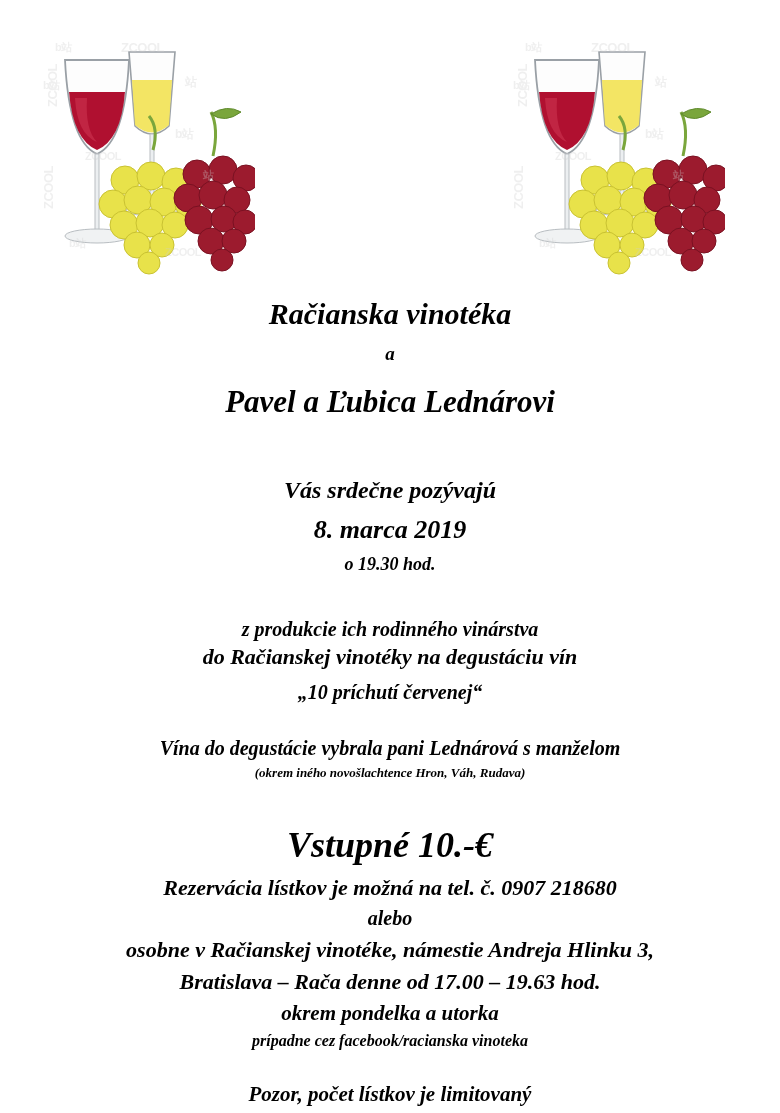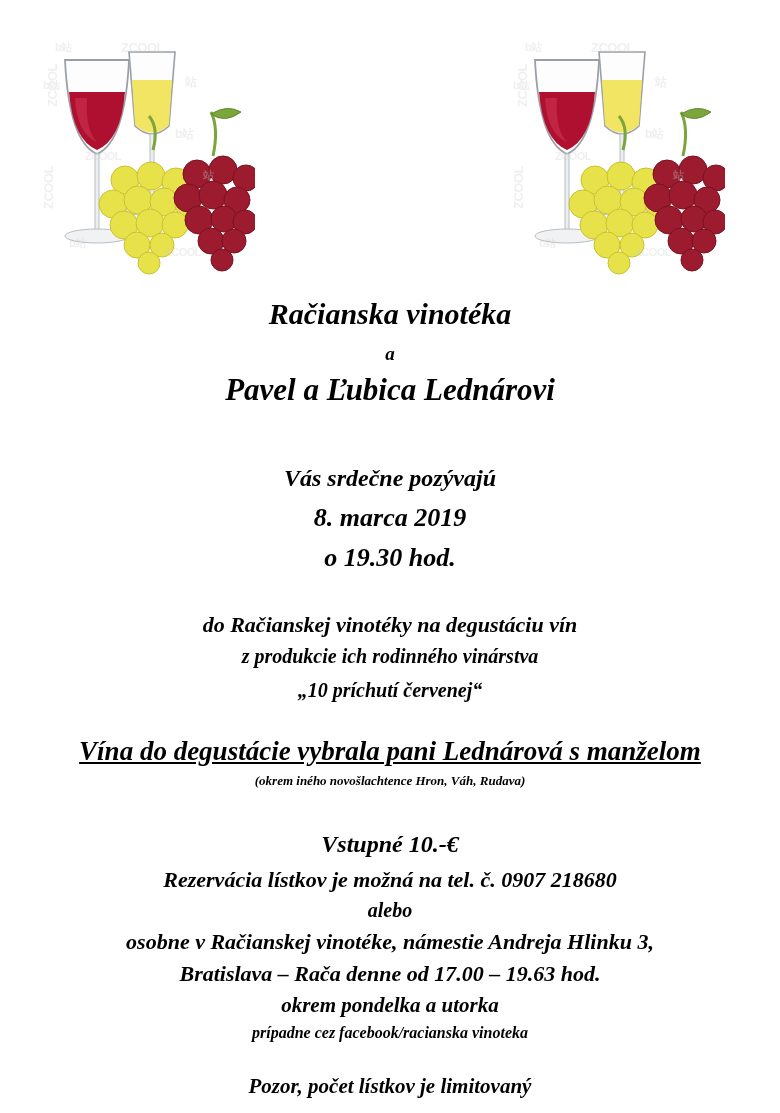--- a/index.html
+++ b/index.html
@@ -55,42 +55,42 @@
     text-align: center;
   }
   .line {
     font-style: italic;
     font-weight: bold;
     line-height: 1.28;
     text-align: center;
   }
   .t-host1   { font-size: 30px; margin-top: 0px; }
   .t-and     { font-size: 19px; margin-top: 9px; }
-  .t-host2   { font-size: 31px; margin-top: 3px; }
+  .t-host2   { font-size: 31px; margin-top: 15px; }
 
   .gap-1 { height: 54px; }
 
   .t-invite  { font-size: 24px; }
   .t-date    { font-size: 26px; margin-top: 7px; }
-  .t-time    { font-size: 26px; margin-top: 7px; }
+  .t-time    { font-size: 18px; margin-top: 7px; }
 
   .gap-2 { height: 36px; }
 
   .t-where1  { font-size: 22px; }
   .t-where2  { font-size: 20px; margin-top: 5px; }
   .t-title   { font-size: 20px; margin-top: 9px; }
 
   .gap-3 { height: 30px; }
 
-  .t-sel1    { font-size: 27px; text-decoration: underline; }
+  .t-sel1    { font-size: 20px; }
   .t-sel2    { font-size: 13px; margin-top: 4px; }
 
   .gap-4 { height: 40px; }
 
-  .t-price   { font-size: 24px; }
+  .t-price   { font-size: 36px; }
   .t-res     { font-size: 22px; margin-top: 6px; }
   .t-or      { font-size: 20px; margin-top: 4px; }
   .t-addr1   { font-size: 22px; margin-top: 4px; }
   .t-addr2   { font-size: 22px; margin-top: 4px; }
   .t-closed  { font-size: 21px; margin-top: 4px; }
   .t-fb      { font-size: 16px; margin-top: 4px; }
 
   .gap-5 { height: 30px; }
 
   .t-note    { font-size: 21px; }
@@ -237,22 +237,22 @@
     <div class="line t-host2">Pavel a Ľubica Lednárovi</div>
 
     <div class="gap-1"></div>
 
     <div class="line t-invite">Vás srdečne pozývajú</div>
     <div class="line t-date">8. marca 2019</div>
     <div class="line t-time">o 19.30 hod.</div>
 
     <div class="gap-2"></div>
 
+    <div class="line t-where2">z produkcie ich rodinného vinárstva</div>
     <div class="line t-where1">do Račianskej vinotéky na degustáciu vín</div>
-    <div class="line t-where2">z produkcie ich rodinného vinárstva</div>
     <div class="line t-title">„10 príchutí červenej“</div>
 
     <div class="gap-3"></div>
 
     <div class="line t-sel1">Vína do degustácie vybrala pani Lednárová s manželom</div>
     <div class="line t-sel2">(okrem iného novošlachtence Hron, Váh, Rudava)</div>
 
     <div class="gap-4"></div>
 
     <div class="line t-price">Vstupné 10.-€</div>

